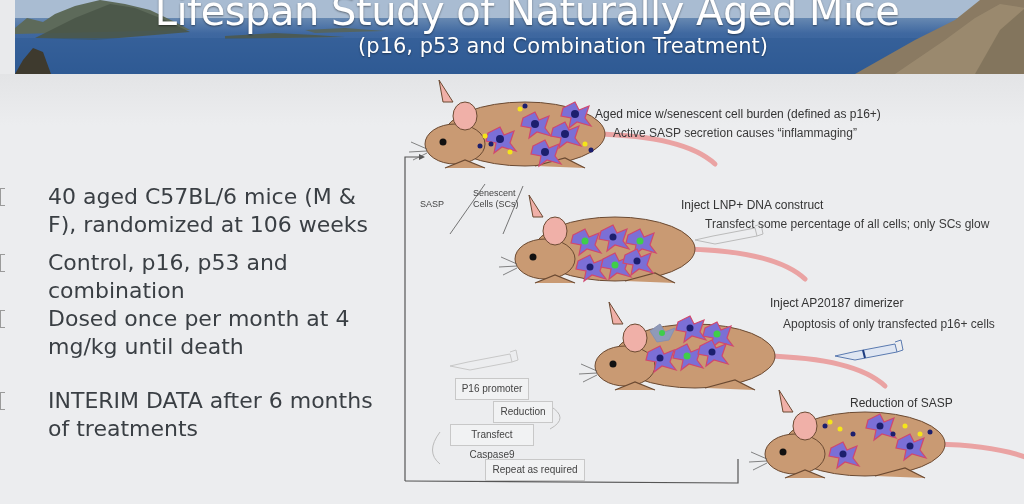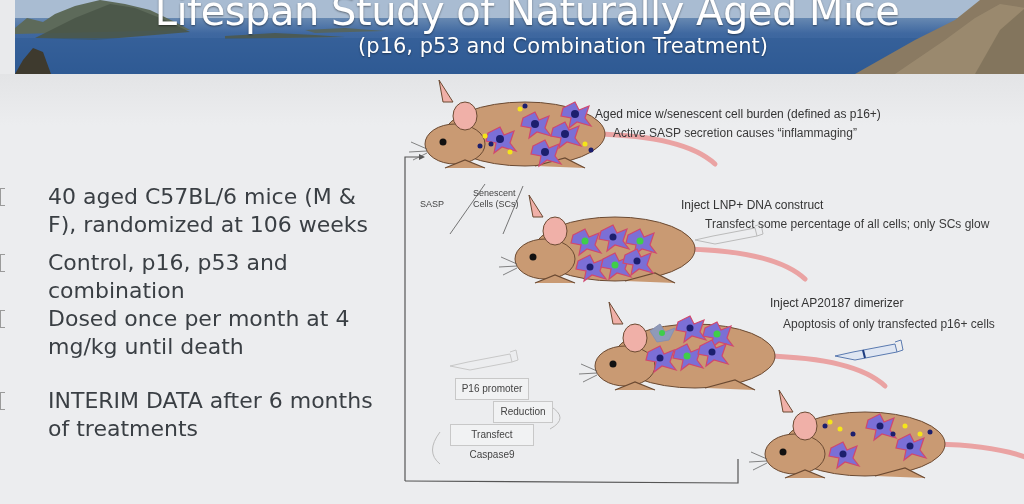--- a/index.html
+++ b/index.html
@@ -172,22 +172,24 @@
 
       <path d="M45,358 Q30,378 45,390 M155,332 Q175,344 155,355" stroke="#bbb" stroke-width="1" fill="none"></path>
     </svg>
 
     <div class="lbl step" style="left:200px;top:33px">Aged mice w/senescent cell burden (defined as p16+)</div>
     <div class="lbl sub" style="left:218px;top:52px">Active SASP secretion causes “inflammaging”</div>
     <div class="lbl step" style="left:286px;top:124px">Inject LNP+ DNA construct</div>
     <div class="lbl sub" style="left:310px;top:143px">Transfect some percentage of all cells; only SCs glow</div>
     <div class="lbl step" style="left:375px;top:222px">Inject AP20187 dimerizer</div>
     <div class="lbl sub" style="left:388px;top:243px">Apoptosis of only transfected p16+ cells</div>
+    <div class="lbl step" style="left:455px;top:322px">Reduction of SASP</div>
 
     <div class="lbl tiny" style="left:25px;top:125px">SASP</div>
     <div class="lbl tiny" style="left:78px;top:114px">Senescent</div>
     <div class="lbl tiny" style="left:78px;top:125px">Cells (SCs)</div>
 
     <div class="box" style="left:60px;top:304px;width:72px">P16 promoter</div>
     <div class="box" style="left:98px;top:327px;width:58px">Reduction</div>
     <div class="box" style="left:55px;top:350px;width:82px">Transfect  Caspase9</div>
+    <div class="box" style="left:90px;top:385px;width:98px">Repeat as required</div>
   </div>
 </div>
 
 </body></html>

